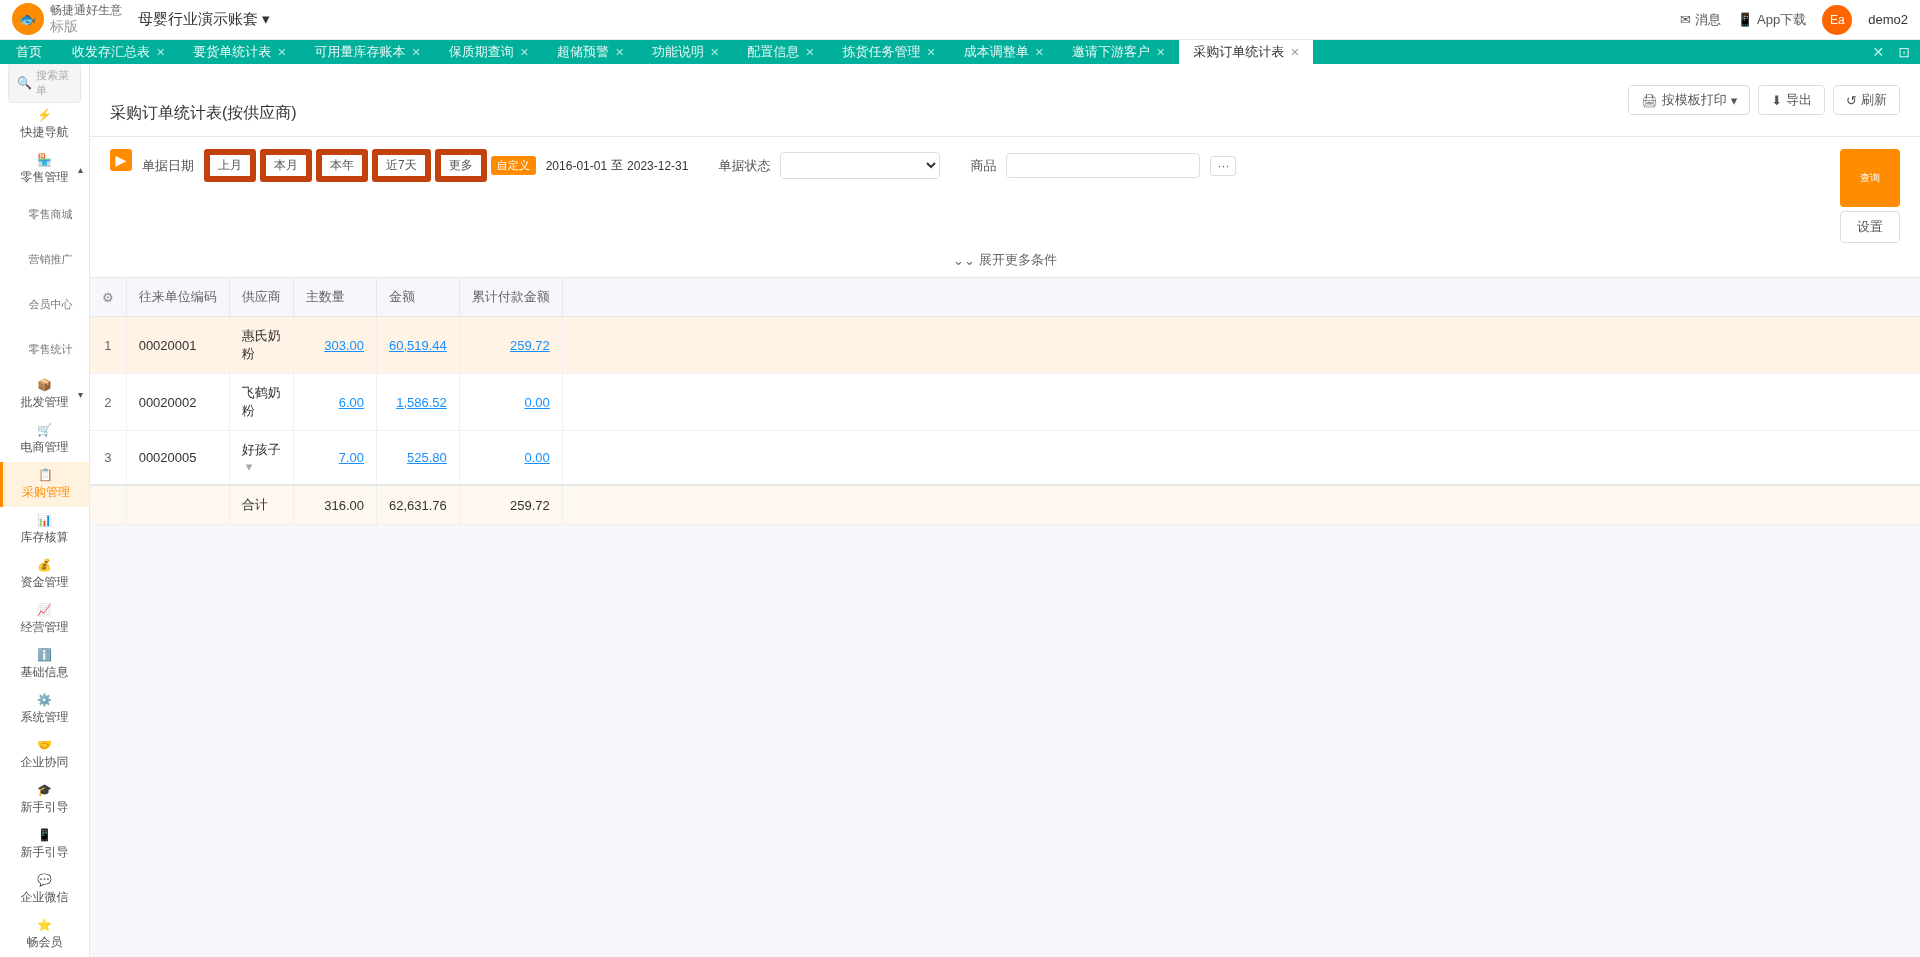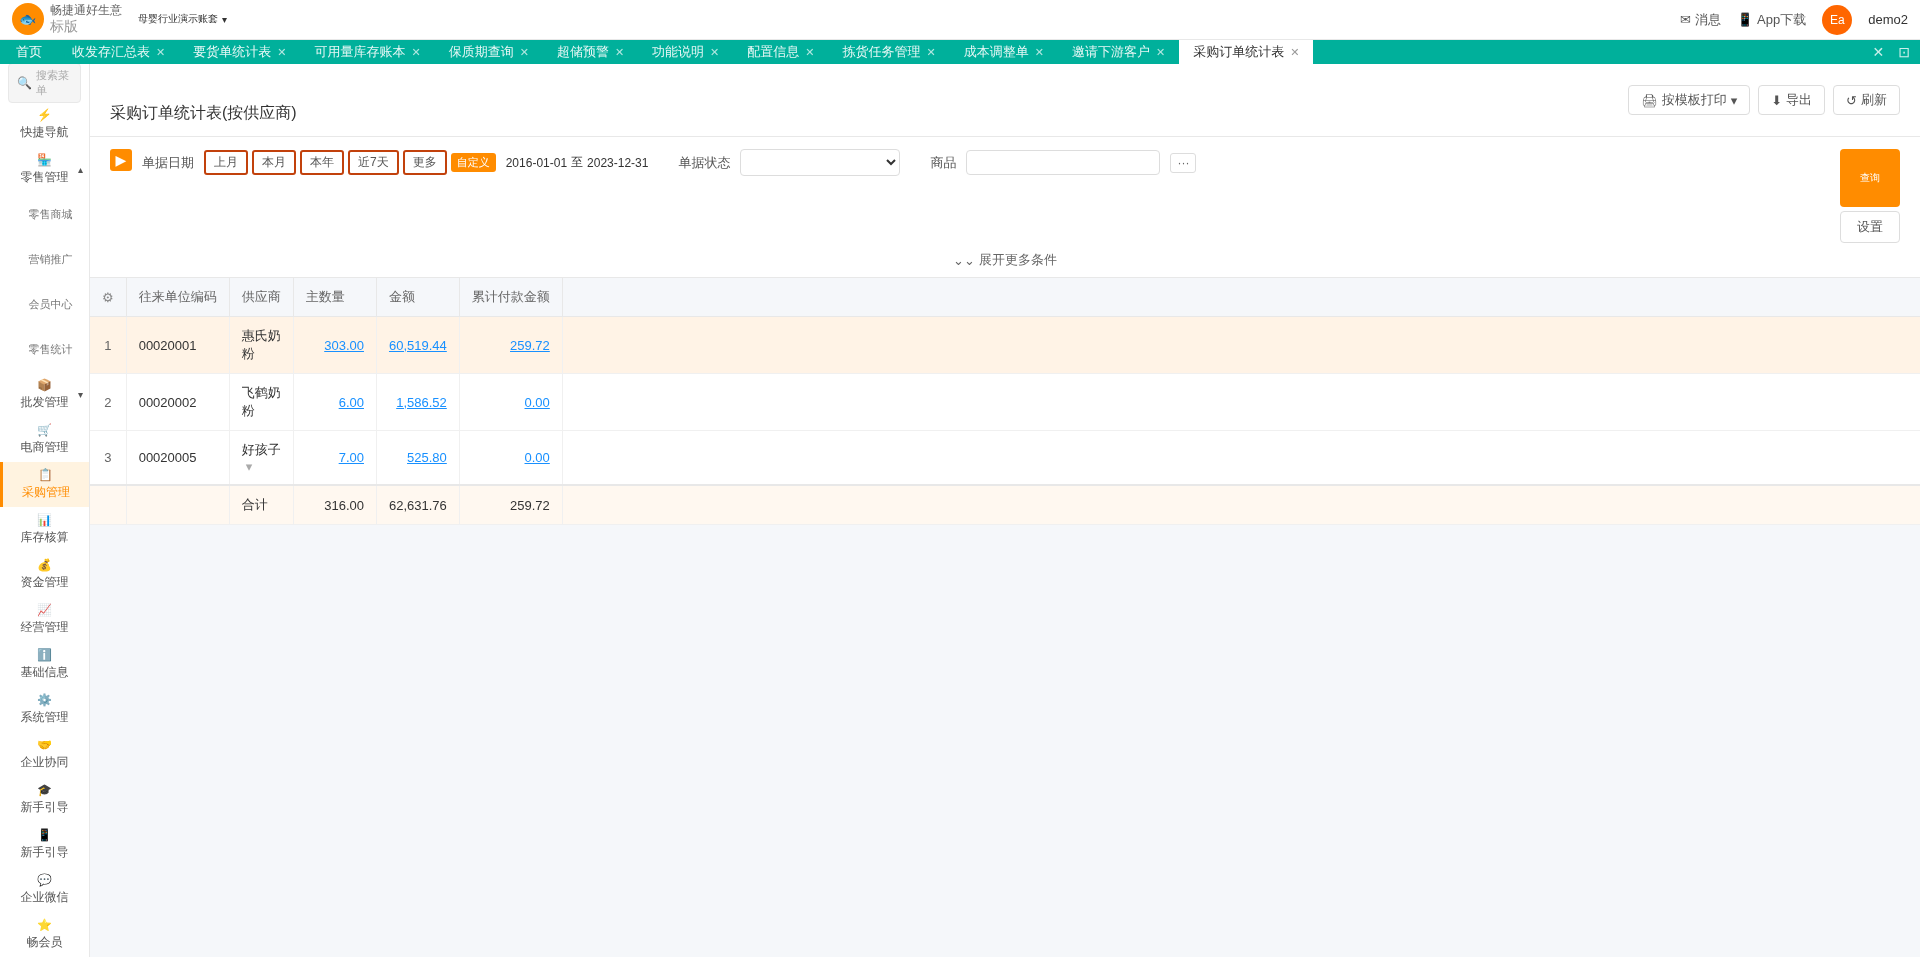--- a/index.html
+++ b/index.html
@@ -5,21 +5,21 @@
     * { box-sizing: border-box; margin: 0; padding: 0; }
     body { font-family: 'Microsoft YaHei', '微软雅黑', Arial, sans-serif; font-size: 13px; background: #f5f5f5; display: flex; flex-direction: column; height: 957px; overflow: hidden; }
 
     
     .top-bar { height: 40px; background: #fff; display: flex; align-items: center; justify-content: space-between; padding: 0 12px; border-bottom: 1px solid #e8e8e8; flex-shrink: 0; }
     .top-bar-left { display: flex; align-items: center; gap: 8px; }
     .logo-area { display: flex; align-items: center; gap: 6px; }
     .logo-icon { width: 32px; height: 32px; background: #ff8c00; border-radius: 50%; display: flex; align-items: center; justify-content: center; color: white; font-size: 14px; font-weight: bold; }
     .logo-text { font-size: 12px; color: #666; line-height: 1.2; }
     .logo-sub { font-size: 14px; color: #999; }
-    .workspace-selector { display: flex; align-items: center; gap: 4px; color: #333; font-size: 10px; cursor: pointer; padding: 4px 8px; border-radius: 4px; }
+    .workspace-selector { display: flex; align-items: center; gap: 4px; color: #333; font-size: 15px; cursor: pointer; padding: 4px 8px; border-radius: 4px; }
     .top-bar-right { display: flex; align-items: center; gap: 16px; }
     .top-icon-btn { display: flex; align-items: center; gap: 4px; color: #555; cursor: pointer; font-size: 13px; }
     .user-avatar { width: 30px; height: 30px; border-radius: 50%; background: #ff6600; display: flex; align-items: center; justify-content: center; color: white; font-size: 12px; cursor: pointer; }
     .user-name { color: #333; font-size: 13px; cursor: pointer; }
 
     
     .nav-tabs { height: 24px; background: #00b09b; display: flex; align-items: center; padding: 0 0 0 0; flex-shrink: 0; overflow: hidden; }
     .nav-tab { height: 36px; padding: 0 14px; display: flex; align-items: center; color: rgba(255,255,255,0.9); font-size: 13px; cursor: pointer; white-space: nowrap; gap: 4px; position: relative; }
     .nav-tab.active { background: #fff; color: #333; }
     .nav-tab .close-icon { font-size: 11px; color: rgba(255,255,255,0.7); margin-left: 2px; }
@@ -41,21 +41,21 @@
     .content-area { flex: 1; overflow-y: auto; background: #f5f7fa; padding: 0; }
     .page-header { background: #fff; padding: 12px 20px; border-bottom: 1px solid #e8e8e8; display: flex; align-items: center; justify-content: space-between; }
     .page-title { font-size: 16px; color: #333; font-weight: 500; margin-top: 27px; }
     .header-actions { display: flex; align-items: center; gap: 8px; }
     .btn-print { display: flex; align-items: center; gap: 4px; padding: 5px 12px; border: 1px solid #ddd; border-radius: 4px; background: #fff; cursor: pointer; color: #555; font-size: 13px; }
     .btn-export { display: flex; align-items: center; gap: 4px; padding: 5px 12px; border: 1px solid #ddd; border-radius: 4px; background: #fff; cursor: pointer; color: #555; font-size: 13px; }
     .btn-refresh { display: flex; align-items: center; gap: 4px; padding: 5px 12px; border: 1px solid #ddd; border-radius: 4px; background: #fff; cursor: pointer; color: #555; font-size: 13px; }
     .filter-toggle-btn { width: 22px; height: 22px; background: #ff8c00; color: white; border: none; border-radius: 3px; cursor: pointer; display: flex; align-items: center; justify-content: center; font-size: 14px; flex-shrink: 0; }
     .filter-label { color: #555; font-size: 13px; white-space: nowrap; }
     .date-shortcuts { display: flex; gap: 4px; align-items: center; }
-    .date-shortcut { padding: 2px 8px; border: 2px solid #c2410c; border-radius: 3px; cursor: pointer; font-size: 12px; color: #555; background: #fff; }
+    .date-shortcut { padding: 2px 8px; border: 6px solid #c2410c; border-radius: 3px; cursor: pointer; font-size: 12px; color: #555; background: #fff; }
     .filter-select { padding: 4px 8px; border: 1px solid #ddd; border-radius: 4px; font-size: 13px; color: #333; min-width: 120px; outline: none; background: #fff; }
     .filter-input { padding: 4px 8px; border: 1px solid #ddd; border-radius: 4px; font-size: 13px; color: #333; min-width: 120px; outline: none; }
     .btn-query { background: #ff8c00; color: white; border: none; border-radius: 4px; padding: 22px 16px; font-size: 10px; cursor: pointer; }
     .btn-settings { background: #fff; color: #555; border: 1px solid #ddd; border-radius: 4px; padding: 6px 16px; font-size: 13px; cursor: pointer; }
 
     
     .table-container { background: #fff; margin: 0; padding: 0; }
     .data-table { width: 100%; border-collapse: collapse; }
     .data-table th { background: #f5f7fa; padding: 10px 12px; text-align: left; color: #666; font-size: 13px; font-weight: normal; border-bottom: 1px solid #e8e8e8; border-right: 1px solid #e8e8e8; white-space: nowrap; }
     .data-table th:last-child { border-right: none; }

